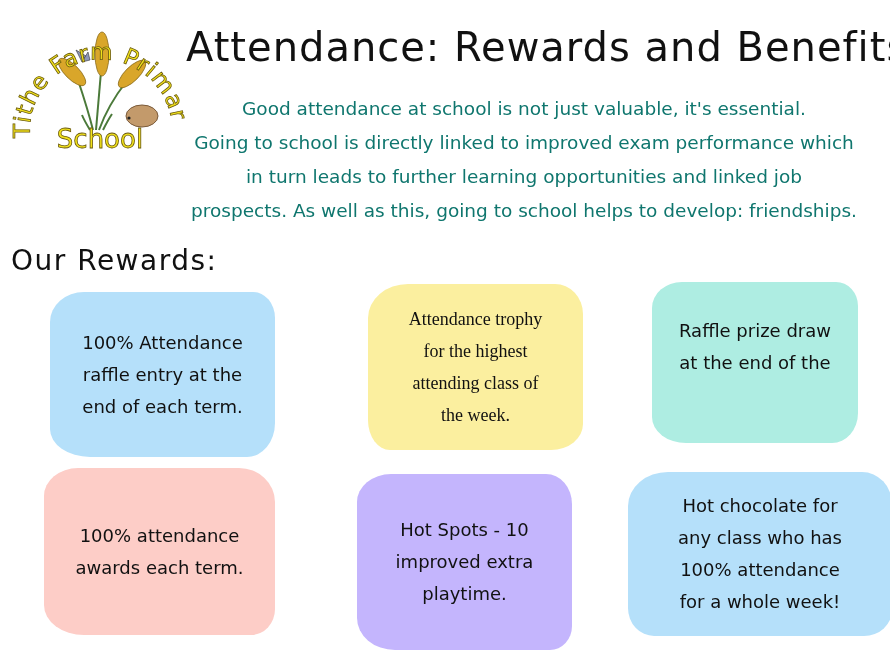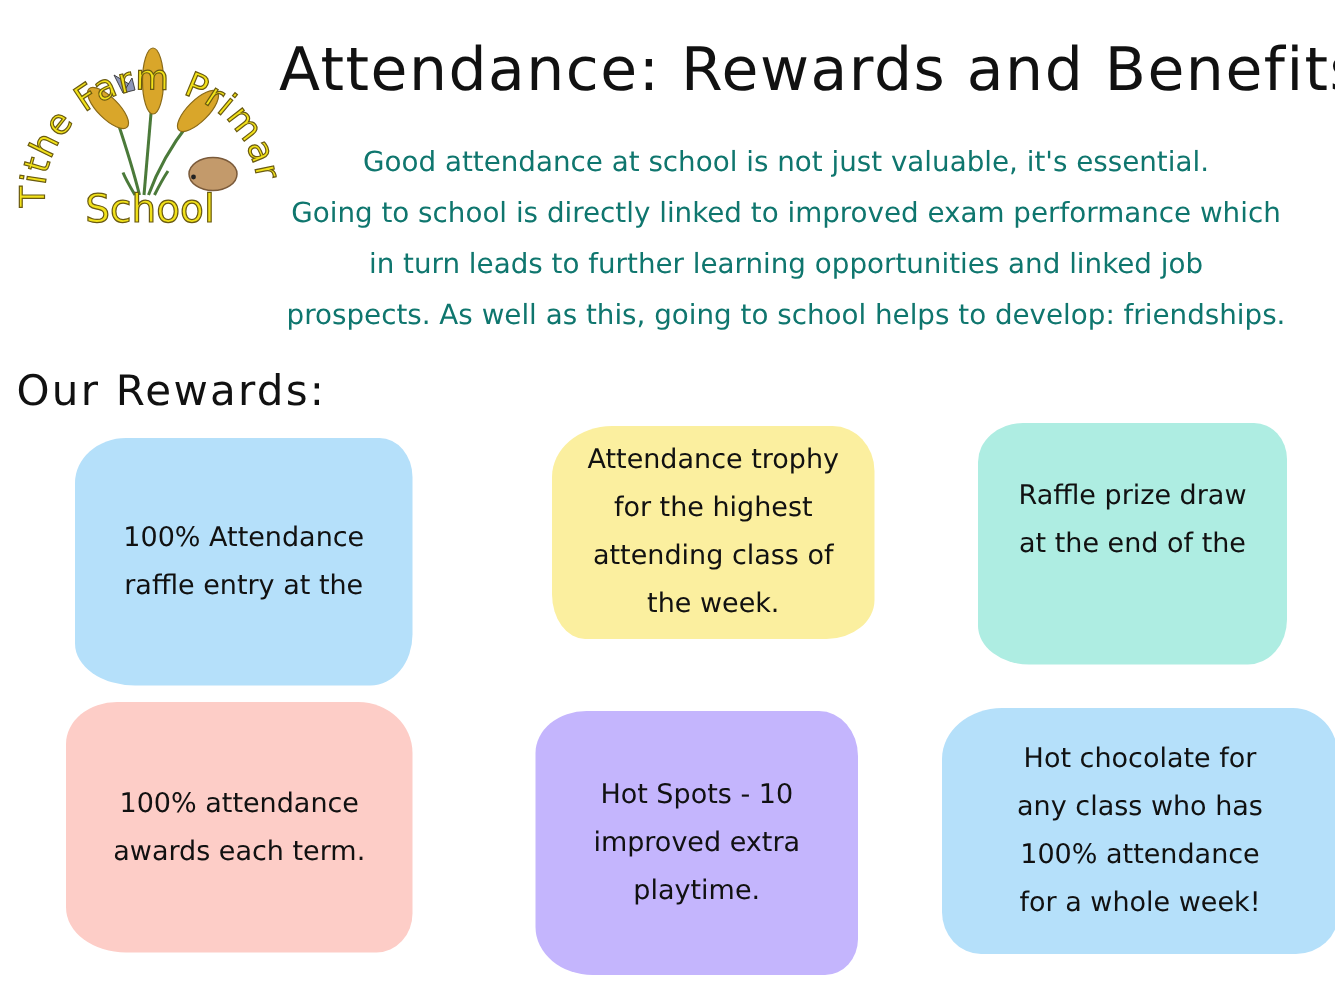--- a/index.html
+++ b/index.html
@@ -77,24 +77,25 @@
   <div>in turn leads to further learning opportunities and linked job</div>
   <div>prospects. As well as this, going to school helps to develop: friendships.</div>
 </div>
 
 <div class="section-heading">Our Rewards:</div>
 
 <div class="card" style="left:50px; top:292px; width:225px; height:165px; background:#b5e0fa; border-radius:34px 22px 28px 40px / 30px 26px 34px 28px;">
   <div class="txt">
     <div>100% Attendance</div>
     <div>raffle entry at the</div>
+    <div>end of each term.</div>
   </div>
 </div>
 
-<div class="card" style="left:368px; top:284px; width:215px; height:142px; background:#fbef9f; border-radius:40px 28px 32px 22px / 34px 30px 26px 30px;">
+<div class="card" style="left:368px; top:284px; width:215px; height:166px; background:#fbef9f; border-radius:40px 28px 32px 22px / 34px 30px 26px 30px;font-family:Liberation Serif, serif;">
   <div class="txt">
     <div>Attendance trophy</div>
     <div>for the highest</div>
     <div>attending class of</div>
     <div>the week.</div>
   </div>
 </div>
 
 <div class="card" style="left:652px; top:282px; width:206px; height:161px; background:#aeede2; border-radius:30px 22px 26px 34px / 26px 24px 30px 26px; padding-bottom:40px;">
   <div class="txt">

